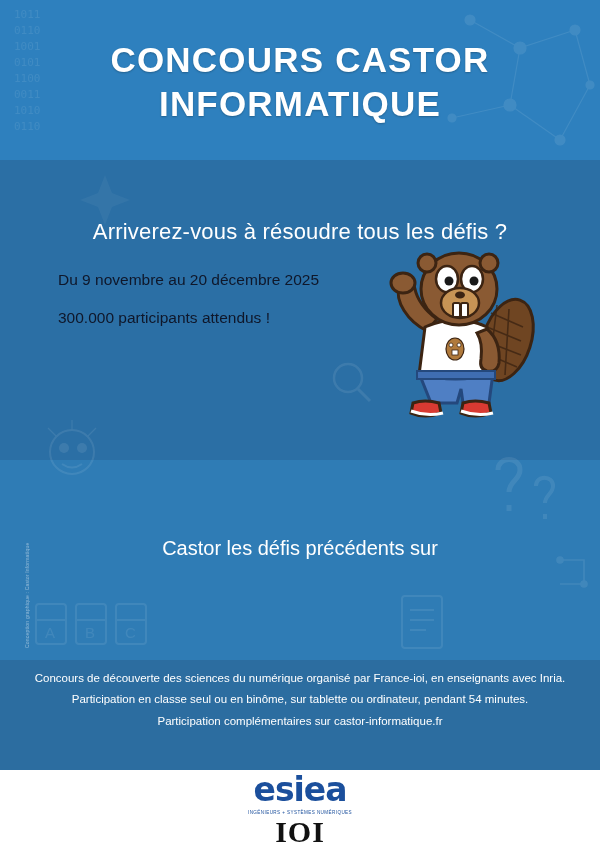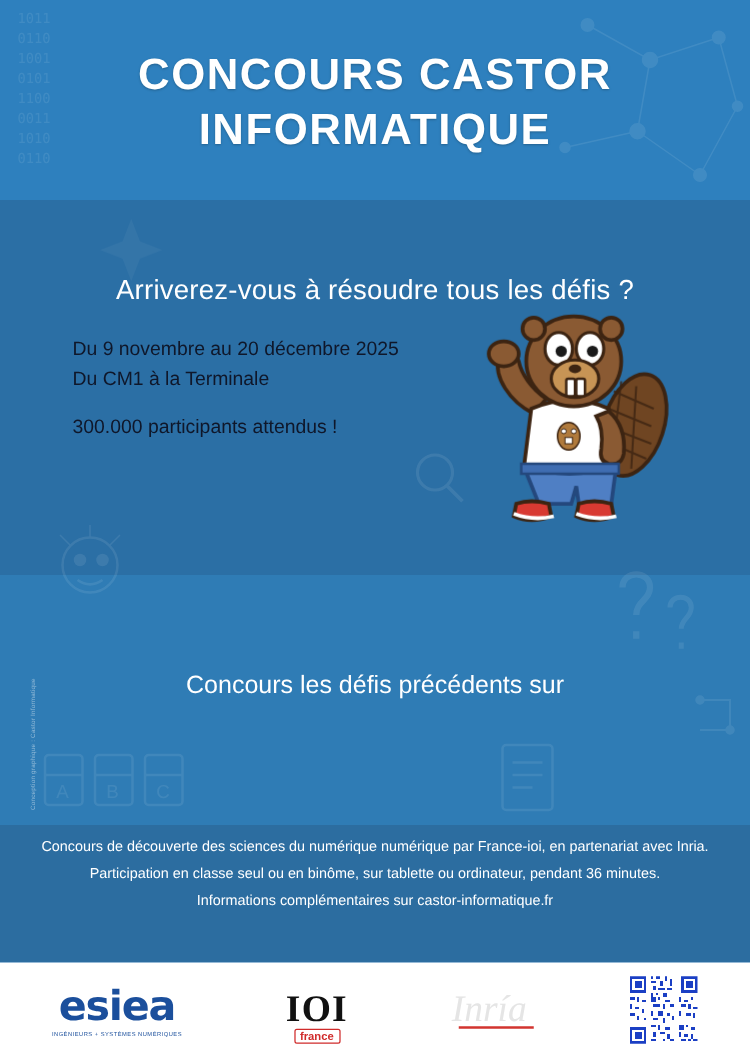--- a/index.html
+++ b/index.html
@@ -96,21 +96,21 @@
     transform-origin: center center;
     color: rgba(255,255,255,.45);
     font-size: 5px;
     letter-spacing: .2px;
     white-space: nowrap;
   }
 
   
   .logos {
     position: absolute; left: 0; top: 770px; width: 600px; height: 75px;
-    display: flex; align-items: center; justify-content: space-around;
+    display: flex; align-items: center; justify-content: space-around; flex-direction: column;
   }
   .logo-esiea { text-align: center; }
   .logo-esiea .word {
     font-family: "DejaVu Sans", sans-serif;
     font-size: 33px; font-weight: bold; color: #1b4f9c; letter-spacing: -1px;
   }
   .logo-esiea .tag {
     font-size: 4.6px; color: #1b4f9c; letter-spacing: .4px; margin-top: 1px;
   }
   .logo-ioi { position: relative; text-align: center; }
@@ -209,21 +209,20 @@
 
   <div class="title">
     <div>CONCOURS CASTOR</div>
     <div>INFORMATIQUE</div>
   </div>
 
   <div class="subtitle">Arriverez-vous à résoudre tous les défis ?</div>
 
   <div class="facts">
     <div>Du 9 novembre au 20 décembre 2025</div>
-    <div>Du CM1 à la Terminale</div>
     <span class="gap"></span>
     <div>300.000 participants attendus !</div>
   </div>
 
   <svg class="mascot" viewBox="0 0 200 200">
 
     <ellipse cx="152" cy="105" rx="24" ry="42" transform="rotate(18 152 105)" fill="#6f4522" stroke="#3c2412" stroke-width="3"></ellipse>
     <g stroke="#3c2412" stroke-width="1.6" opacity=".8">
       <path d="M136 78 L168 92 M132 92 L166 106 M130 106 L166 120 M134 120 L162 132"></path>
       <path d="M142 70 L134 136 M154 74 L150 140"></path>
@@ -261,27 +260,27 @@
     <circle cx="119" cy="46" r="4.5" fill="#1a1a1a"></circle>
 
     <ellipse cx="105" cy="68" rx="19" ry="15" fill="#c79455" stroke="#3c2412" stroke-width="2.5"></ellipse>
     <ellipse cx="105" cy="60" rx="5" ry="3.5" fill="#3c2412"></ellipse>
 
     <rect x="98" y="68" width="7" height="14" rx="1.6" fill="#ffffff" stroke="#3c2412" stroke-width="2"></rect>
     <rect x="106" y="68" width="7" height="14" rx="1.6" fill="#ffffff" stroke="#3c2412" stroke-width="2"></rect>
   </svg>
 
   <div class="rejouez">
-    <div>Concours les défis précédents sur</div>
+    <div>Castor les défis précédents sur</div>
   </div>
 
   <div class="footer-text">
-    <div>Concours de découverte des sciences du numérique numérique par France-ioi, en partenariat avec Inria.</div>
-    <div>Participation en classe seul ou en binôme, sur tablette ou ordinateur, pendant 36 minutes.</div>
-    <div>Informations complémentaires sur castor-informatique.fr</div>
+    <div>Concours de découverte des sciences du numérique organisé par France-ioi, en enseignants avec Inria.</div>
+    <div>Participation en classe seul ou en binôme, sur tablette ou ordinateur, pendant 54 minutes.</div>
+    <div>Participation complémentaires sur castor-informatique.fr</div>
   </div>
 
   <div class="credit">Conception graphique : Castor Informatique</div>
 
   <div class="logos">
 
     <div class="logo-esiea">
       <div class="word">esiea</div>
       <div class="tag">INGÉNIEURS + SYSTÈMES NUMÉRIQUES</div>
     </div>

